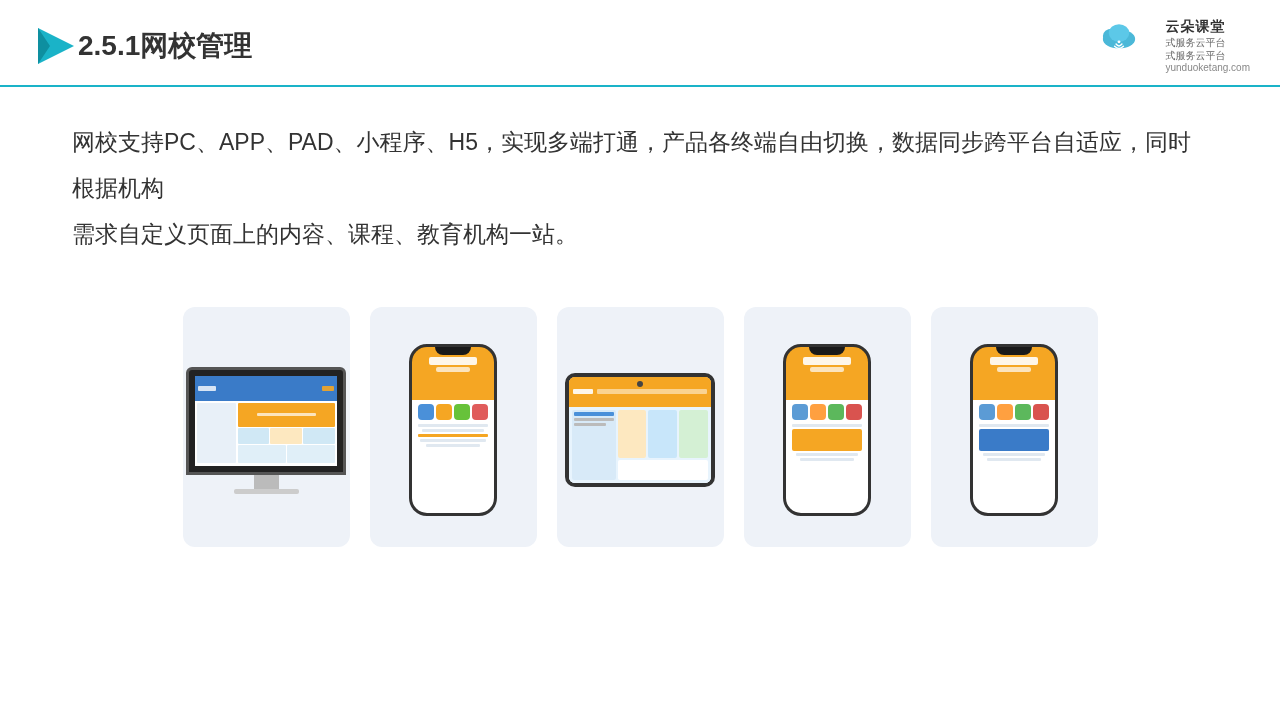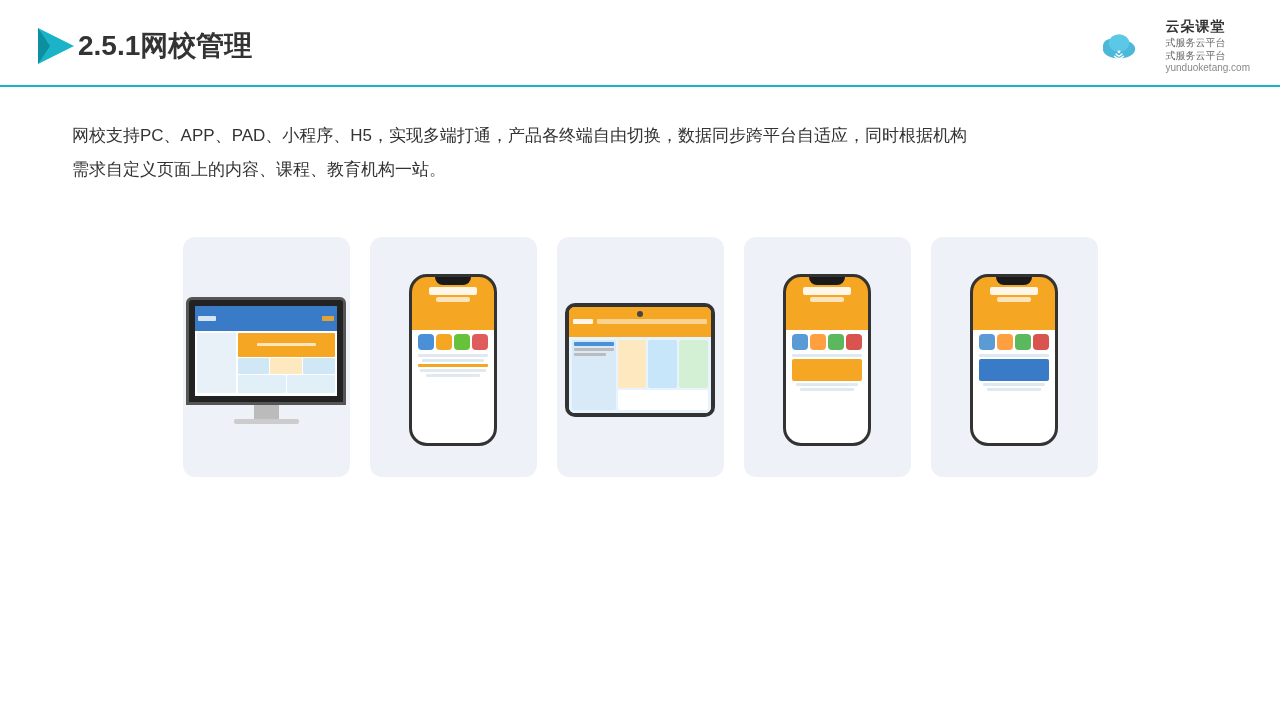--- a/index.html
+++ b/index.html
@@ -33,21 +33,20 @@
       font-weight: bold;
       color: #333;
     }
     .header-right {
       display: flex;
       align-items: center;
       gap: 8px;
     }
     .brand-logo {
       display: flex;
-      align-items: center;
       gap: 24px;
     }
     .cloud-icon-svg {
       width: 44px;
       height: 36px;
     }
     .brand-text-block {
       display: flex;
       flex-direction: column;
       align-items: flex-start;
@@ -64,21 +63,21 @@
       line-height: 1.3;
     }
     .brand-url {
       font-size: 10px;
       color: #888;
     }
 
     
     .description {
       padding: 32px 72px 20px 72px;
-      font-size: 17px;
+      font-size: 23px;
       color: #333;
       line-height: 2;
     }
 
     
     .cards-container {
       display: flex;
       justify-content: center;
       gap: 20px;
       padding: 20px 40px 30px 40px;

